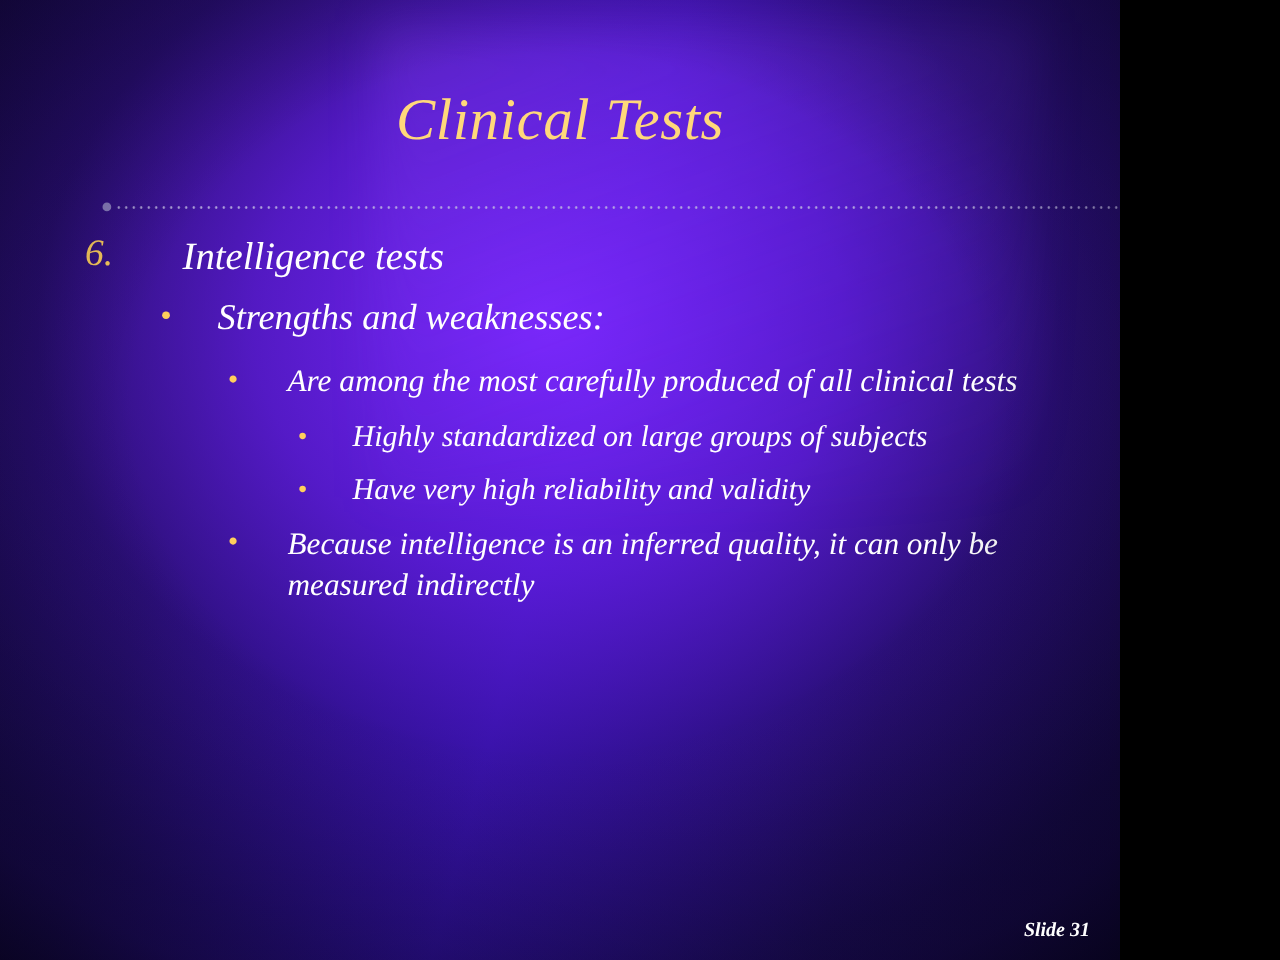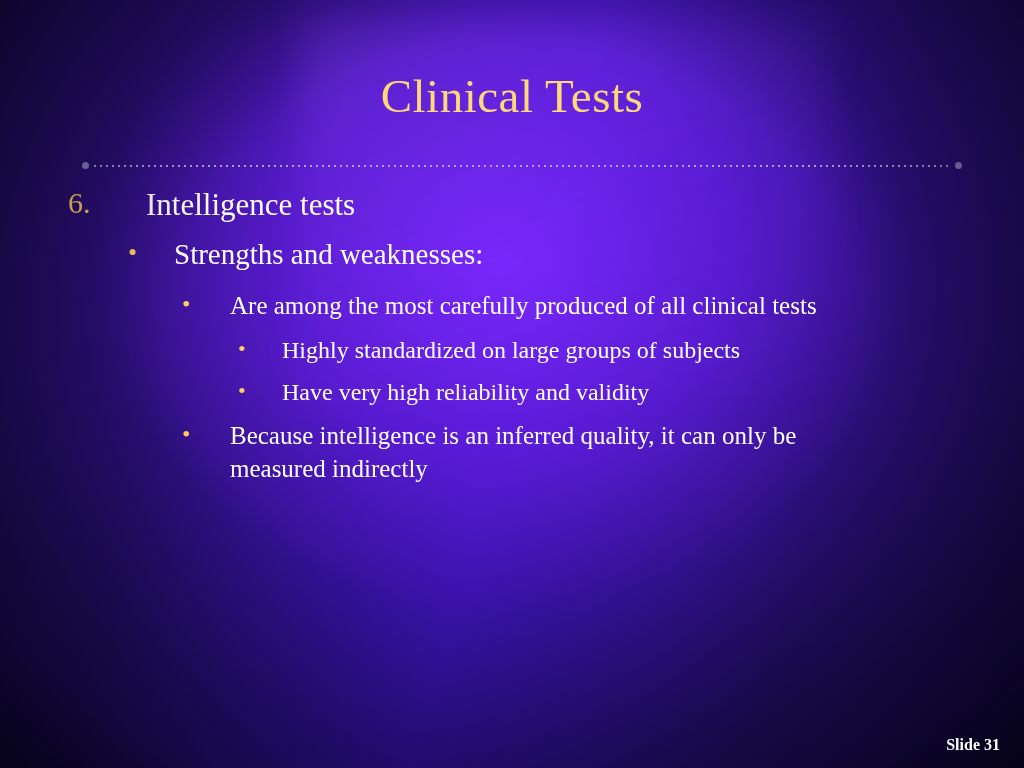--- a/index.html
+++ b/index.html
@@ -2,29 +2,30 @@
 <html><head>
 <meta charset="utf-8">
 <style>
   html, body {
     margin: 0;
     padding: 0;
     background: #000;
   }
   #slide {
     position: relative;
-    width: 1024px;
+    width: 896px;
     height: 768px;
     overflow: hidden;
     background:
       radial-gradient(ellipse 620px 520px at 49% 34%, rgba(125,40,255,0.95) 0%, rgba(103,30,232,0.72) 38%, rgba(70,18,175,0.35) 66%, rgba(40,10,120,0.05) 100%),
       linear-gradient(105deg, #130a3e 0%, #1d0e5c 22%, #3313a8 50%, #1d0e5c 78%, #130a3e 100%),
       #140a40;
     font-family: "Liberation Serif", serif;
     color: #ffffff;
+    font-style: italic;
   }
   
   #glow-block {
     position: absolute;
     left: 300px;
     top: 18px;
     width: 530px;
     height: 380px;
     background: linear-gradient(160deg, rgba(150,80,255,0.22), rgba(120,50,255,0.10) 55%, rgba(90,30,220,0.0));
     filter: blur(18px);

